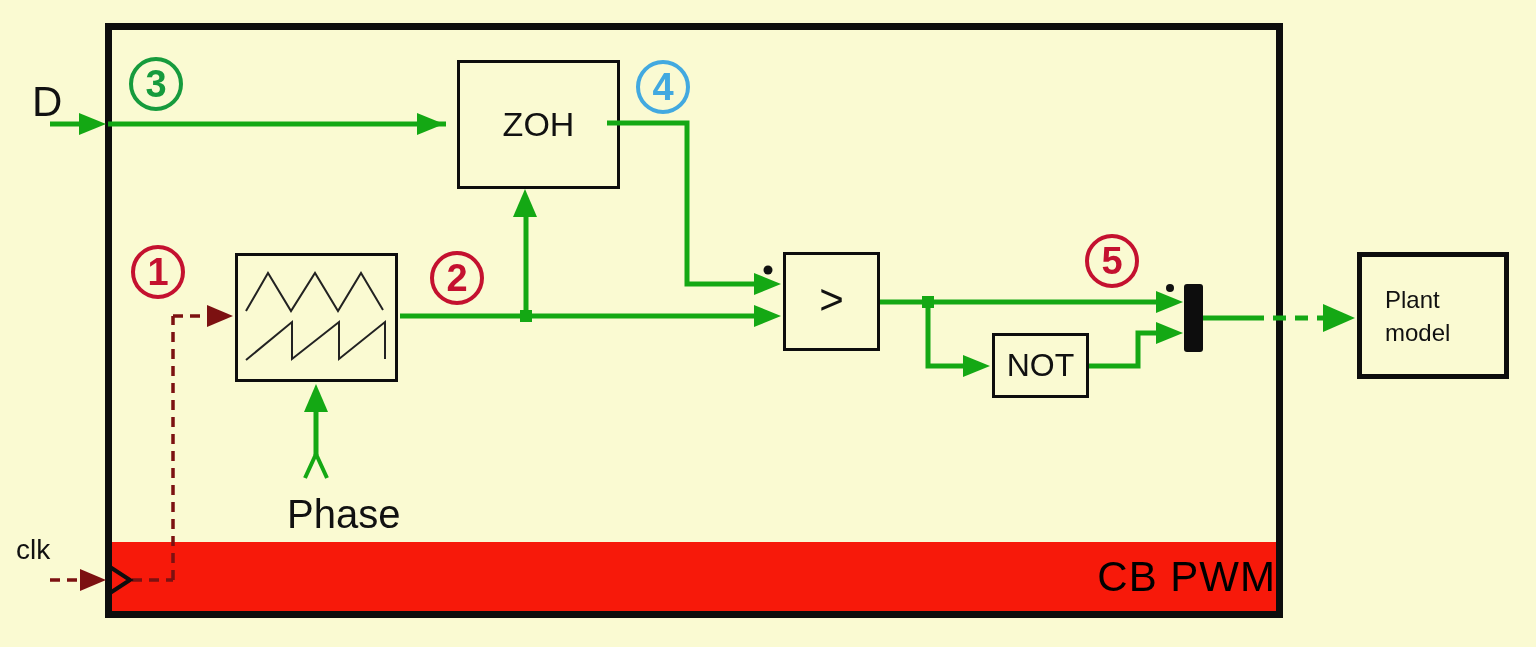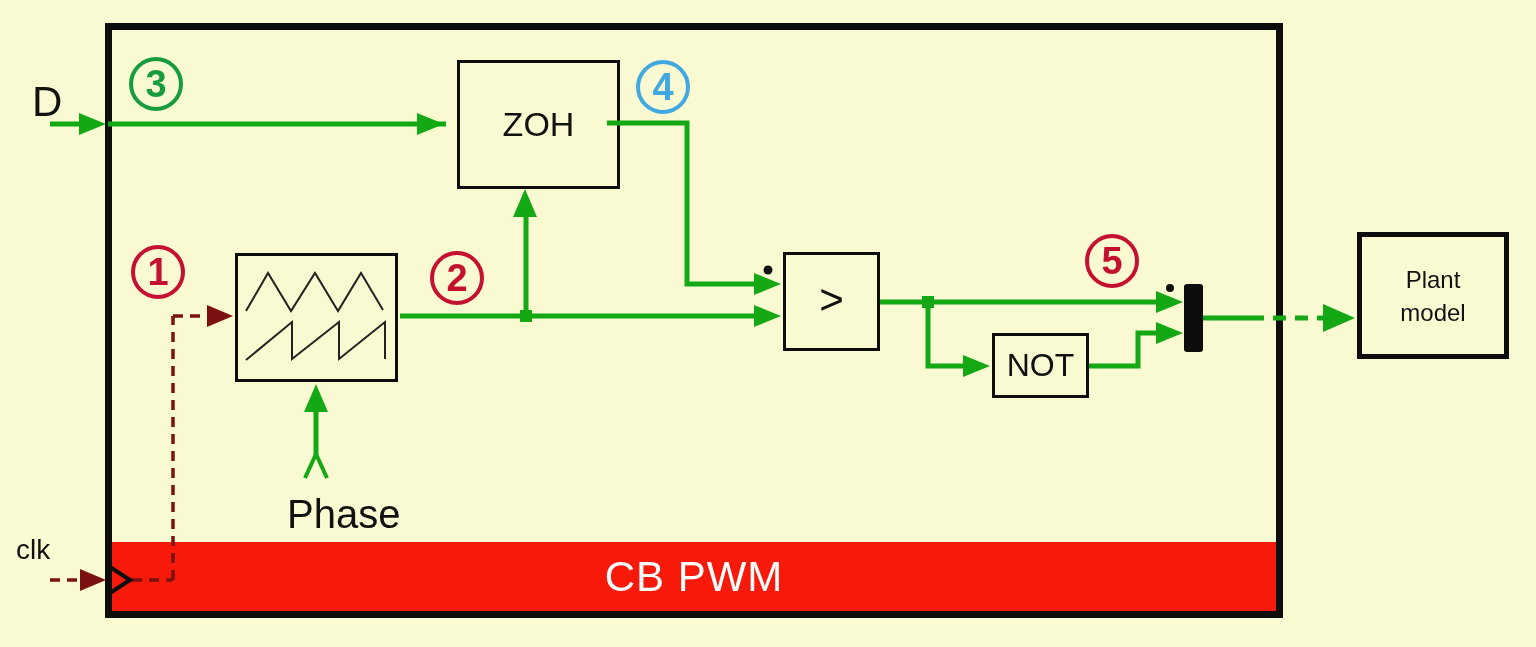--- a/index.html
+++ b/index.html
@@ -23,21 +23,21 @@
   
   .blk{
     box-sizing:border-box;border:3px solid #0d0d0d;background:#FAFAD2;
     display:flex;align-items:center;justify-content:center;
     color:#111;
   }
   .blk-zoh{left:457px;top:60px;width:163px;height:129px;font-size:34px;}
   .blk-carrier{left:235px;top:253px;width:163px;height:129px;}
   .blk-cmp{left:783px;top:252px;width:97px;height:99px;font-size:42px;padding-bottom:4px;}
   .blk-not{left:992px;top:333px;width:97px;height:65px;font-size:32px;align-items:center;}
-  .blk-plant{left:1357px;top:232px;width:152px;height:127px;border-width:5px;font-size:24px;line-height:33px;text-align:center;}
+  .blk-plant{left:1357px;top:252px;width:152px;height:127px;border-width:5px;font-size:24px;line-height:33px;}
   .blk-plant .inner{width:96px;}
   
   .marker{
     width:46px;height:46px;border:4px solid;border-radius:50%;
     display:flex;align-items:center;justify-content:center;
     font-size:38px;font-weight:bold;background:transparent;
   }
   .m1{left:131px;top:245px;}
   .m2{left:430px;top:251px;}
   .m3{left:129px;top:57px;}
@@ -50,21 +50,21 @@
   .lbl-phase{left:264px;top:492px;font-size:40px;margin-left:23px;}
   .wires{left:0;top:0;pointer-events:none;}
 </style>
 </head>
 <body>
 
 <div class="canvas" style="background-color: rgb(250, 250, 210);">
 
   <div class="abs big-box"></div>
 
-  <div class="abs banner" style="background-color: rgb(247, 25, 10); color: #ffffff;">
+  <div class="abs banner" style="background-color: rgb(247, 25, 10); color: #000000; justify-content: flex-end;">
     <span>CB PWM</span>
   </div>
 
   <div class="abs blk blk-zoh">
     <span>ZOH</span>
   </div>
 
   <div class="abs blk blk-carrier"></div>
 
   <div class="abs blk blk-cmp">

